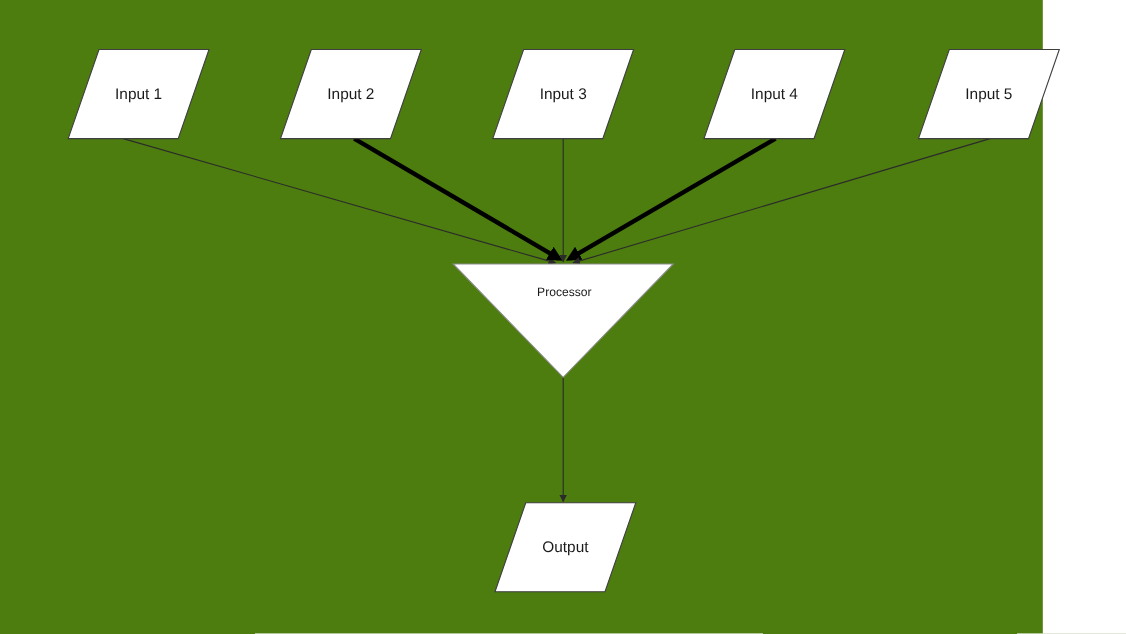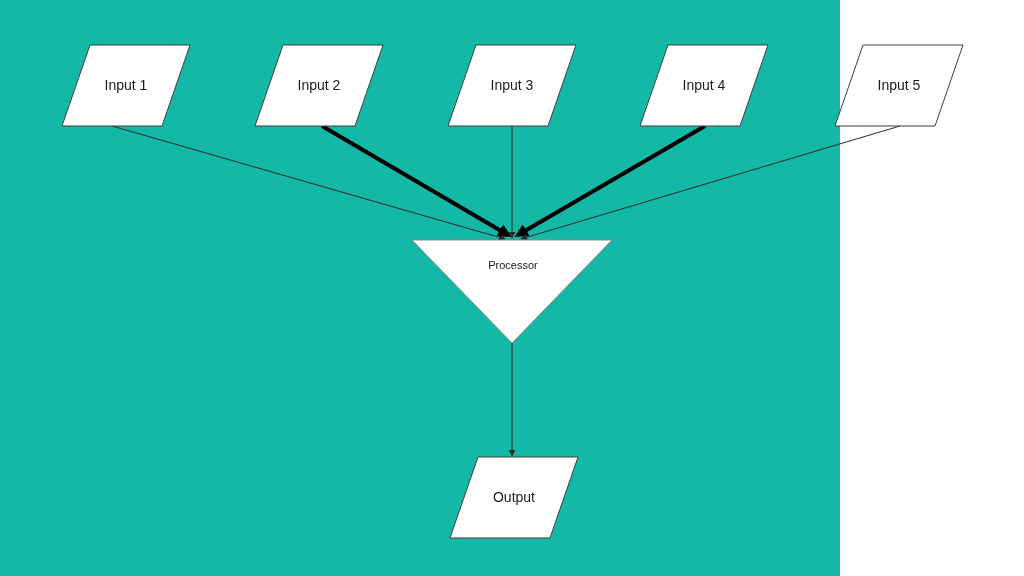--- a/index.html
+++ b/index.html
@@ -8,23 +8,23 @@
     background: #ffffff;
   }
   body {
     width: 1024px;
     height: 576px;
     overflow: hidden;
     font-family: "Liberation Sans", sans-serif;
   }
   #canvas-wrap {
     position: relative;
-    width: 840px;
+    width: 948px;
     height: 576px;
-    background: #14b8a6;
+    background: #4d7c0f;
   }
   #diagram {
     position: absolute;
     left: 0;
     top: 0;
     width: 1024px;
     height: 576px;
     display: block;
   }
   .node-shape {

